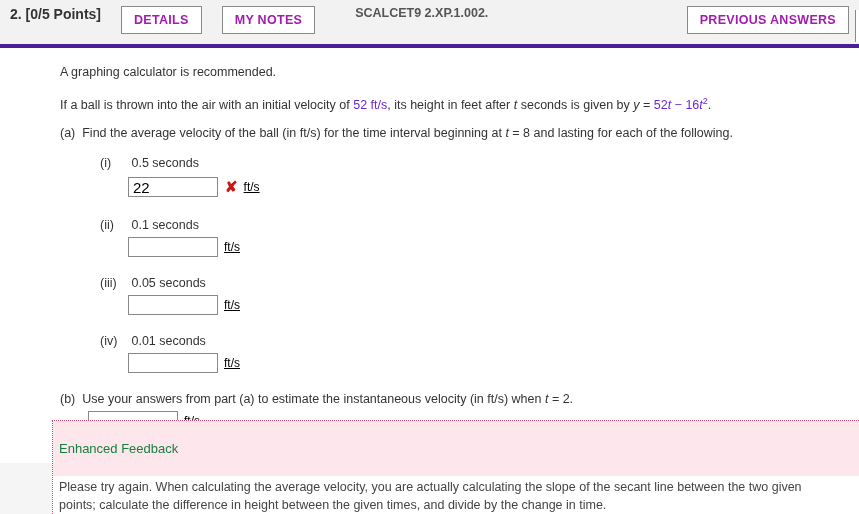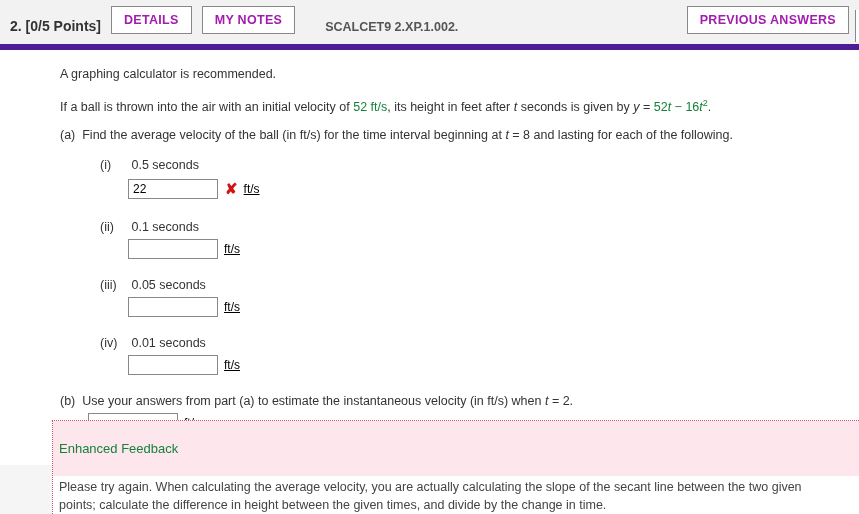--- a/index.html
+++ b/index.html
@@ -8,24 +8,24 @@
     font-family: Verdana, Arial, sans-serif;
     background: #f5f5f5;
     color: #333;
     width: 859px;
     height: 514px;
     overflow: hidden;
     position: relative;
   }
   .topbar {
     display: flex;
-    align-items: flex-end;
+    align-items: flex-start;
     padding: 6px 10px 10px 10px;
-    gap: 10px;
-    border-bottom: 6px solid #4c1d95;
+    gap: 20px;
+    border-bottom: 4px solid #4c1d95;
     background: #f2f2f2;
   }
   .qnum {
     font-size: 14px;
     font-weight: bold;
     color: #333;
   }
   .btn {
     border: 1px solid #888;
     background: #fff;
@@ -47,33 +47,33 @@
     background: #ffffff;
     padding: 12px 0 0 60px;
     font-size: 12.5px;
     color: #333;
     line-height: 1.6;
     height: 415px;
     margin-top: 0;
   }
   .recommend { margin: 2px 0 12px 0; }
   .stem { margin: 0 0 8px 0; }
-  .red { color: #15803d; }
+  .red { color: #6d28d9; }
   .part { margin: 0 0 10px 0; }
   .subparts { margin-left: 40px; }
   .sub { margin: 10px 0 16px 0; }
   .sub-label { margin-bottom: 2px; }
   .sub-roman { display:inline-block; width: 28px; }
   .answer-row { display: flex; align-items: center; gap: 6px; margin-left: 28px; }
   .answer-input {
     width: 90px;
     height: 20px;
     border: 1px solid #888;
     padding: 1px 4px;
-    font-size: 12px;
+    font-size: 15px;
     background: #fff;
   }
   .unit { font-size: 12px; color: #000000; text-decoration: underline; }
   .wrong-icon {
     color: #d11313;
     font-weight: bold;
     font-size: 15px;
     margin-left: 1px;
   }
   .partb { margin-top: 16px; }

